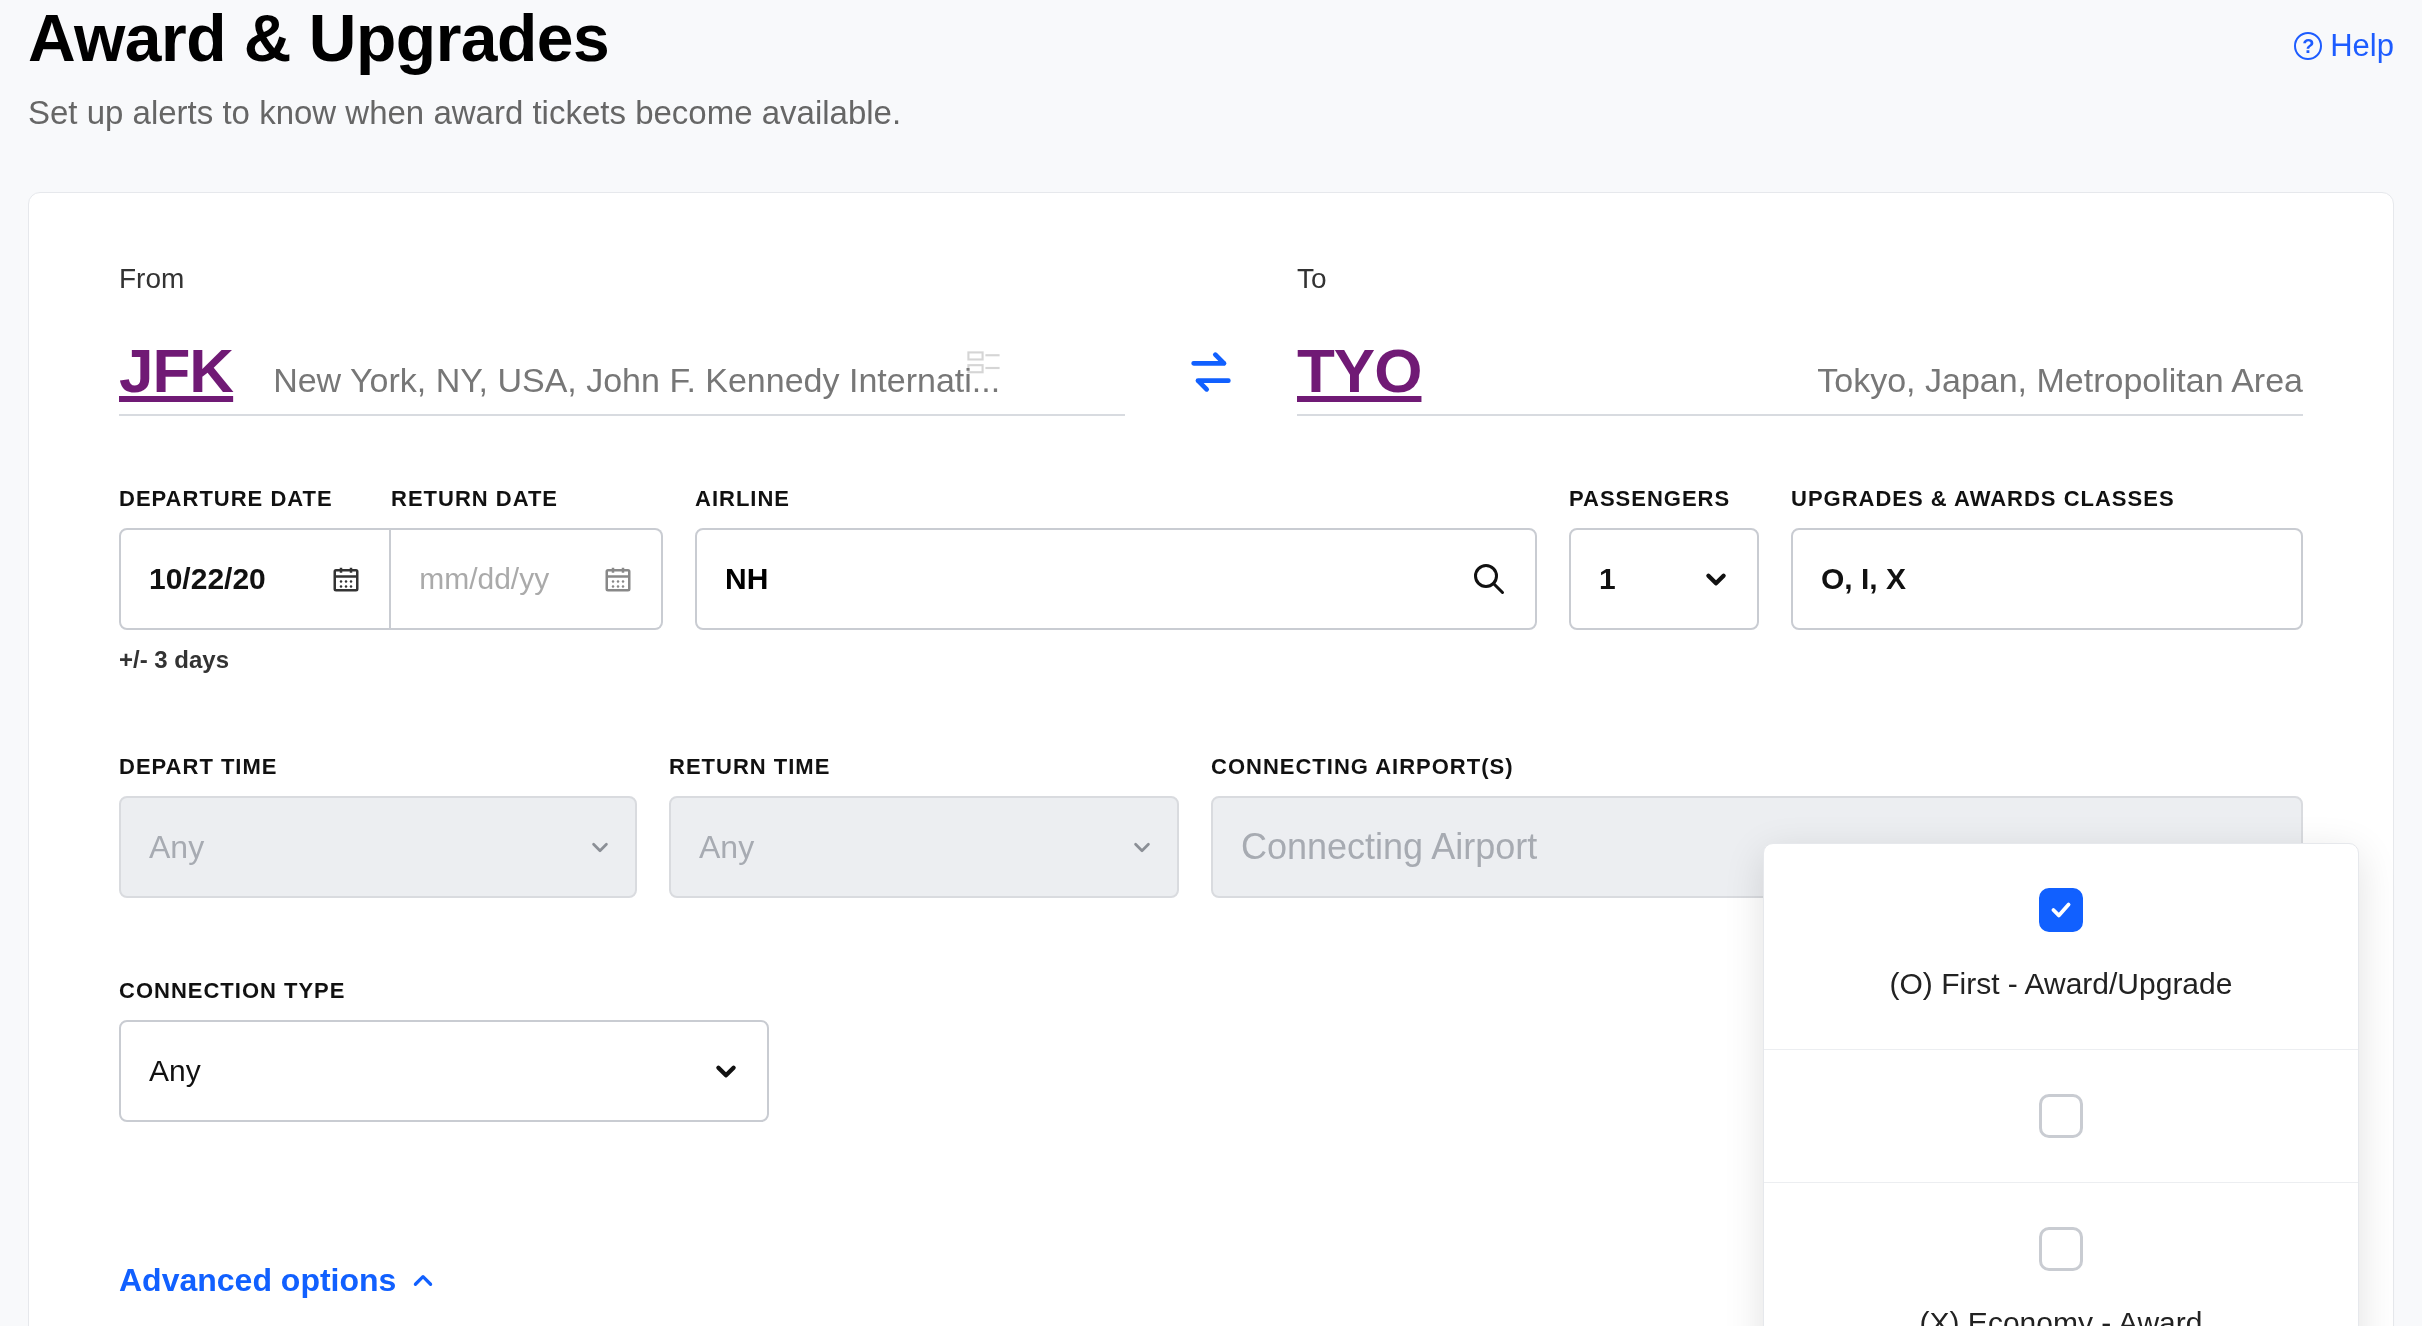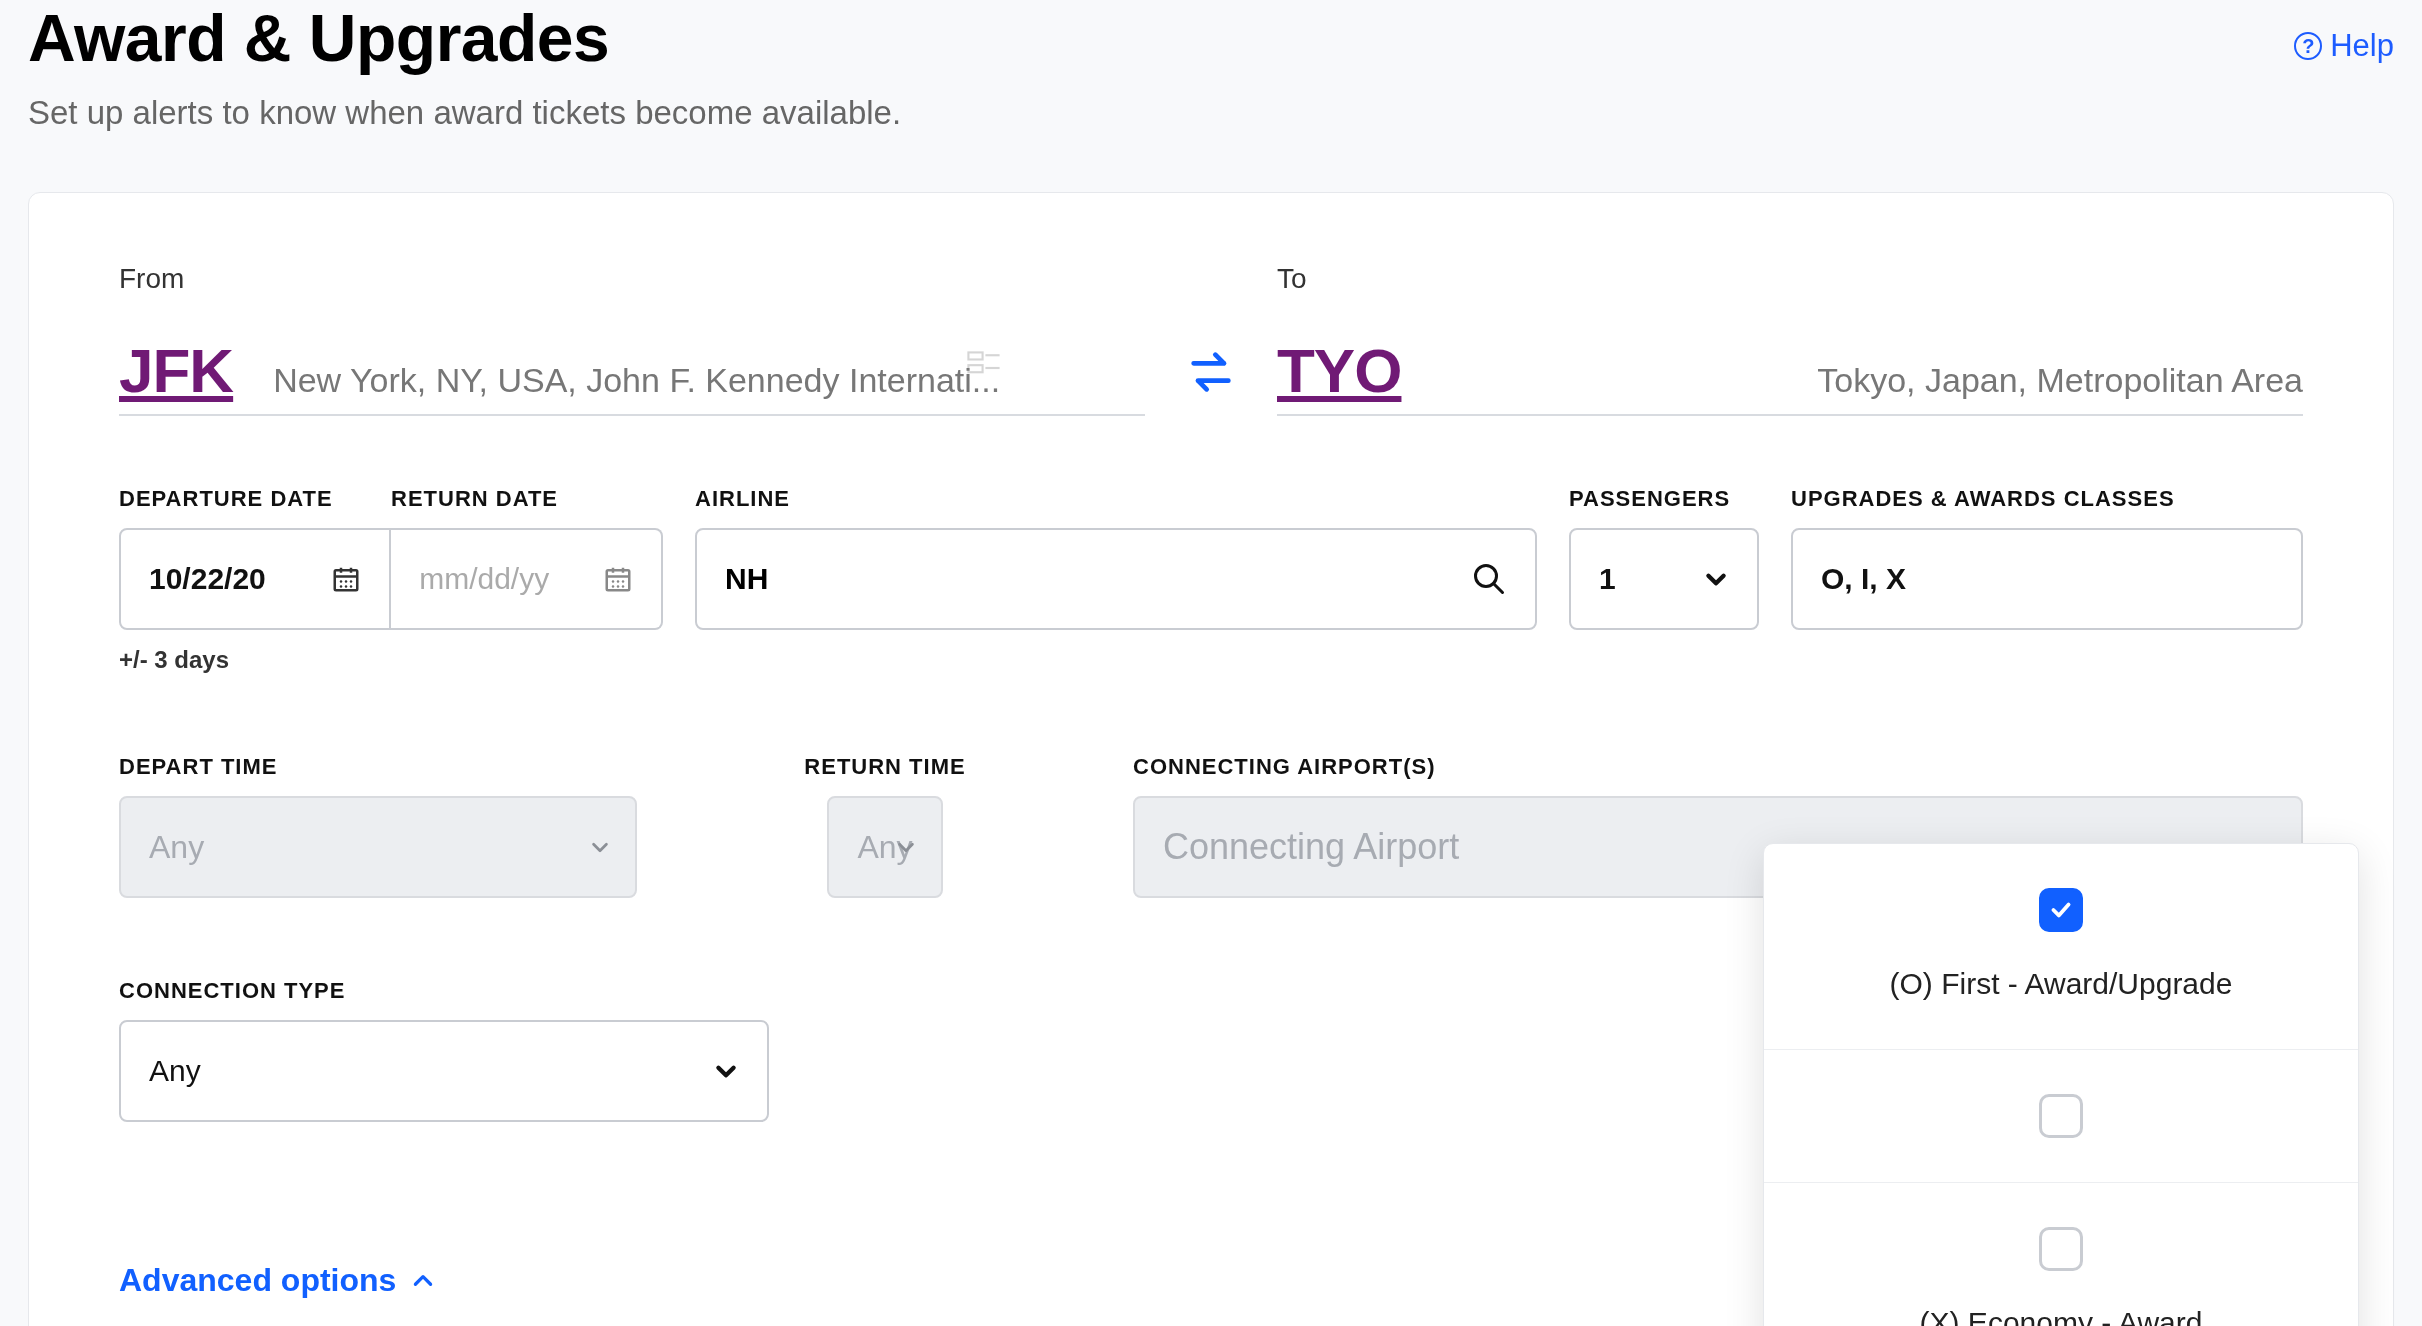--- a/index.html
+++ b/index.html
@@ -53,21 +53,21 @@
     background: #fff;
     border: 1px solid #e6e8ec;
     border-radius: 12px;
     margin-top: 60px;
     padding: 70px 90px 40px 90px;
     position: relative;
   }
   .row-airports {
     display: flex;
     align-items: flex-end;
-    gap: 40px;
+    gap: 60px;
   }
   .airport-col {
     flex: 1;
   }
   .small-label {
     font-size: 28px;
     color: #333;
     font-weight: 500;
   }
   .airport-line {
@@ -373,21 +373,21 @@
     <div class="row-fields2">
       <div class="field" style="width:518px;">
         <div class="field-label">DEPART TIME</div>
         <div class="disabled-box">
           <span>Any</span>
           <svg class="chev sm" viewBox="0 0 24 24">
               <path d="M5 9 L12 16 L19 9" fill="none" stroke="#8b8f96" stroke-width="3" stroke-linecap="round" stroke-linejoin="round"></path>
             </svg>
         </div>
       </div>
-      <div class="field" style="width:432px;align-items:center;">
+      <div class="field" style="width:510px;">
         <div class="field-label">RETURN TIME</div>
         <div class="disabled-box">
           <span>Any</span>
           <svg class="chev sm" viewBox="0 0 24 24">
               <path d="M5 9 L12 16 L19 9" fill="none" stroke="#8b8f96" stroke-width="3" stroke-linecap="round" stroke-linejoin="round"></path>
             </svg>
         </div>
       </div>
       <div class="field" style="flex:1;">
         <div class="field-label">CONNECTING AIRPORT(S)</div>

